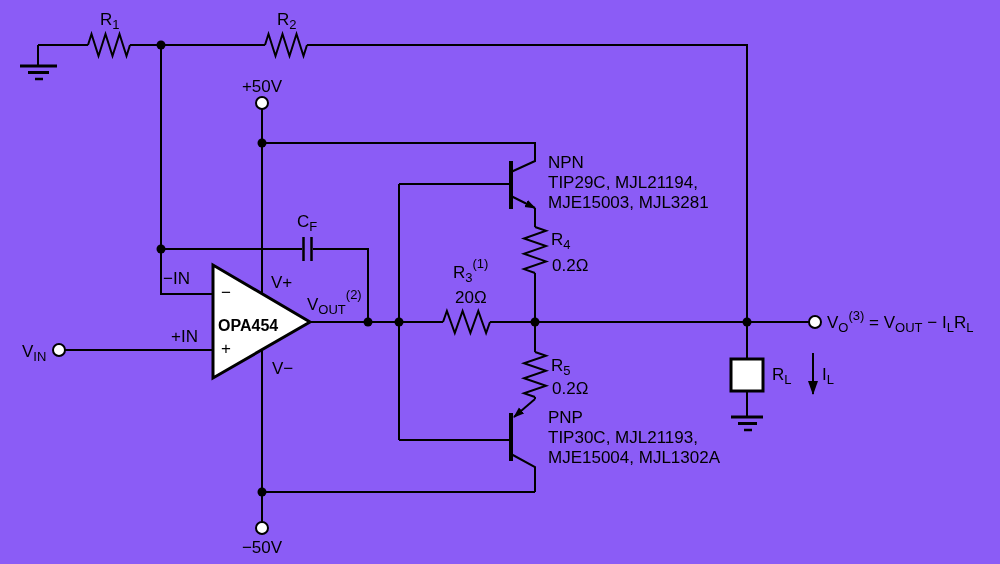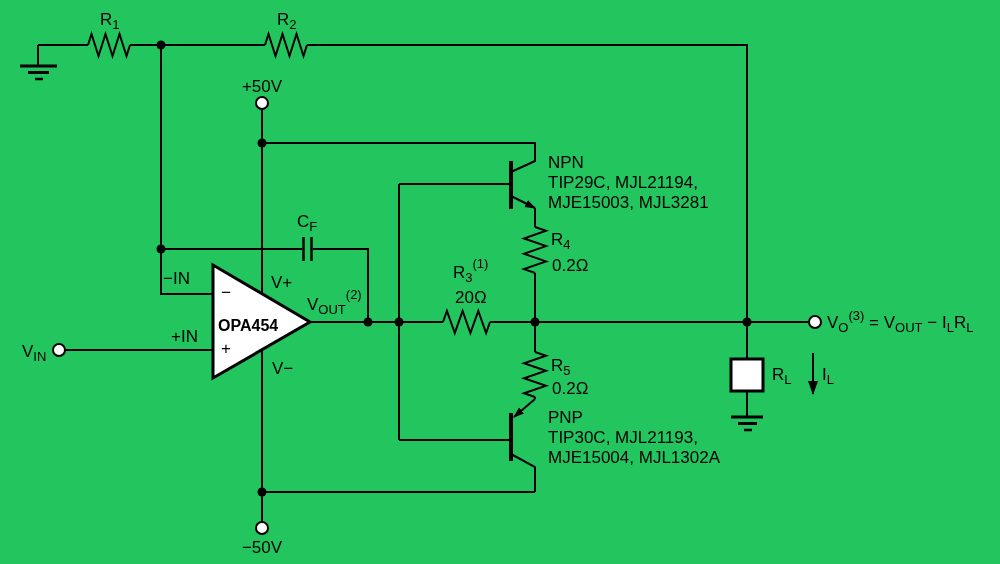--- a/index.html
+++ b/index.html
@@ -1,16 +1,16 @@
 <!DOCTYPE html>
 <html><head>
 <meta charset="utf-8">
 <style>
   html,body { margin:0; padding:0; background:#ffffff; }
-  .stage { width:1000px; height:564px; background:#22c55e; position:relative; }
+  .stage { width:1000px; height:564px; background:#8b5cf6; position:relative; }
   svg text { font-family:"Liberation Sans","DejaVu Sans",sans-serif; font-size:17px; fill:#000; }
   .sm   { font-size:13px; }
   .bold { font-weight:bold; }
   .mid  { text-anchor:middle; }
   .w  { fill:none; stroke:#000; stroke-width:2; }
   .w25{ fill:none; stroke:#000; stroke-width:2.5; }
   .w3 { fill:none; stroke:#000; stroke-width:3; }
   .w4 { fill:none; stroke:#000; stroke-width:4; }
   .openterm { fill:#fff; stroke:#000; stroke-width:2; }
   .dot { fill:#000; stroke:none; }

